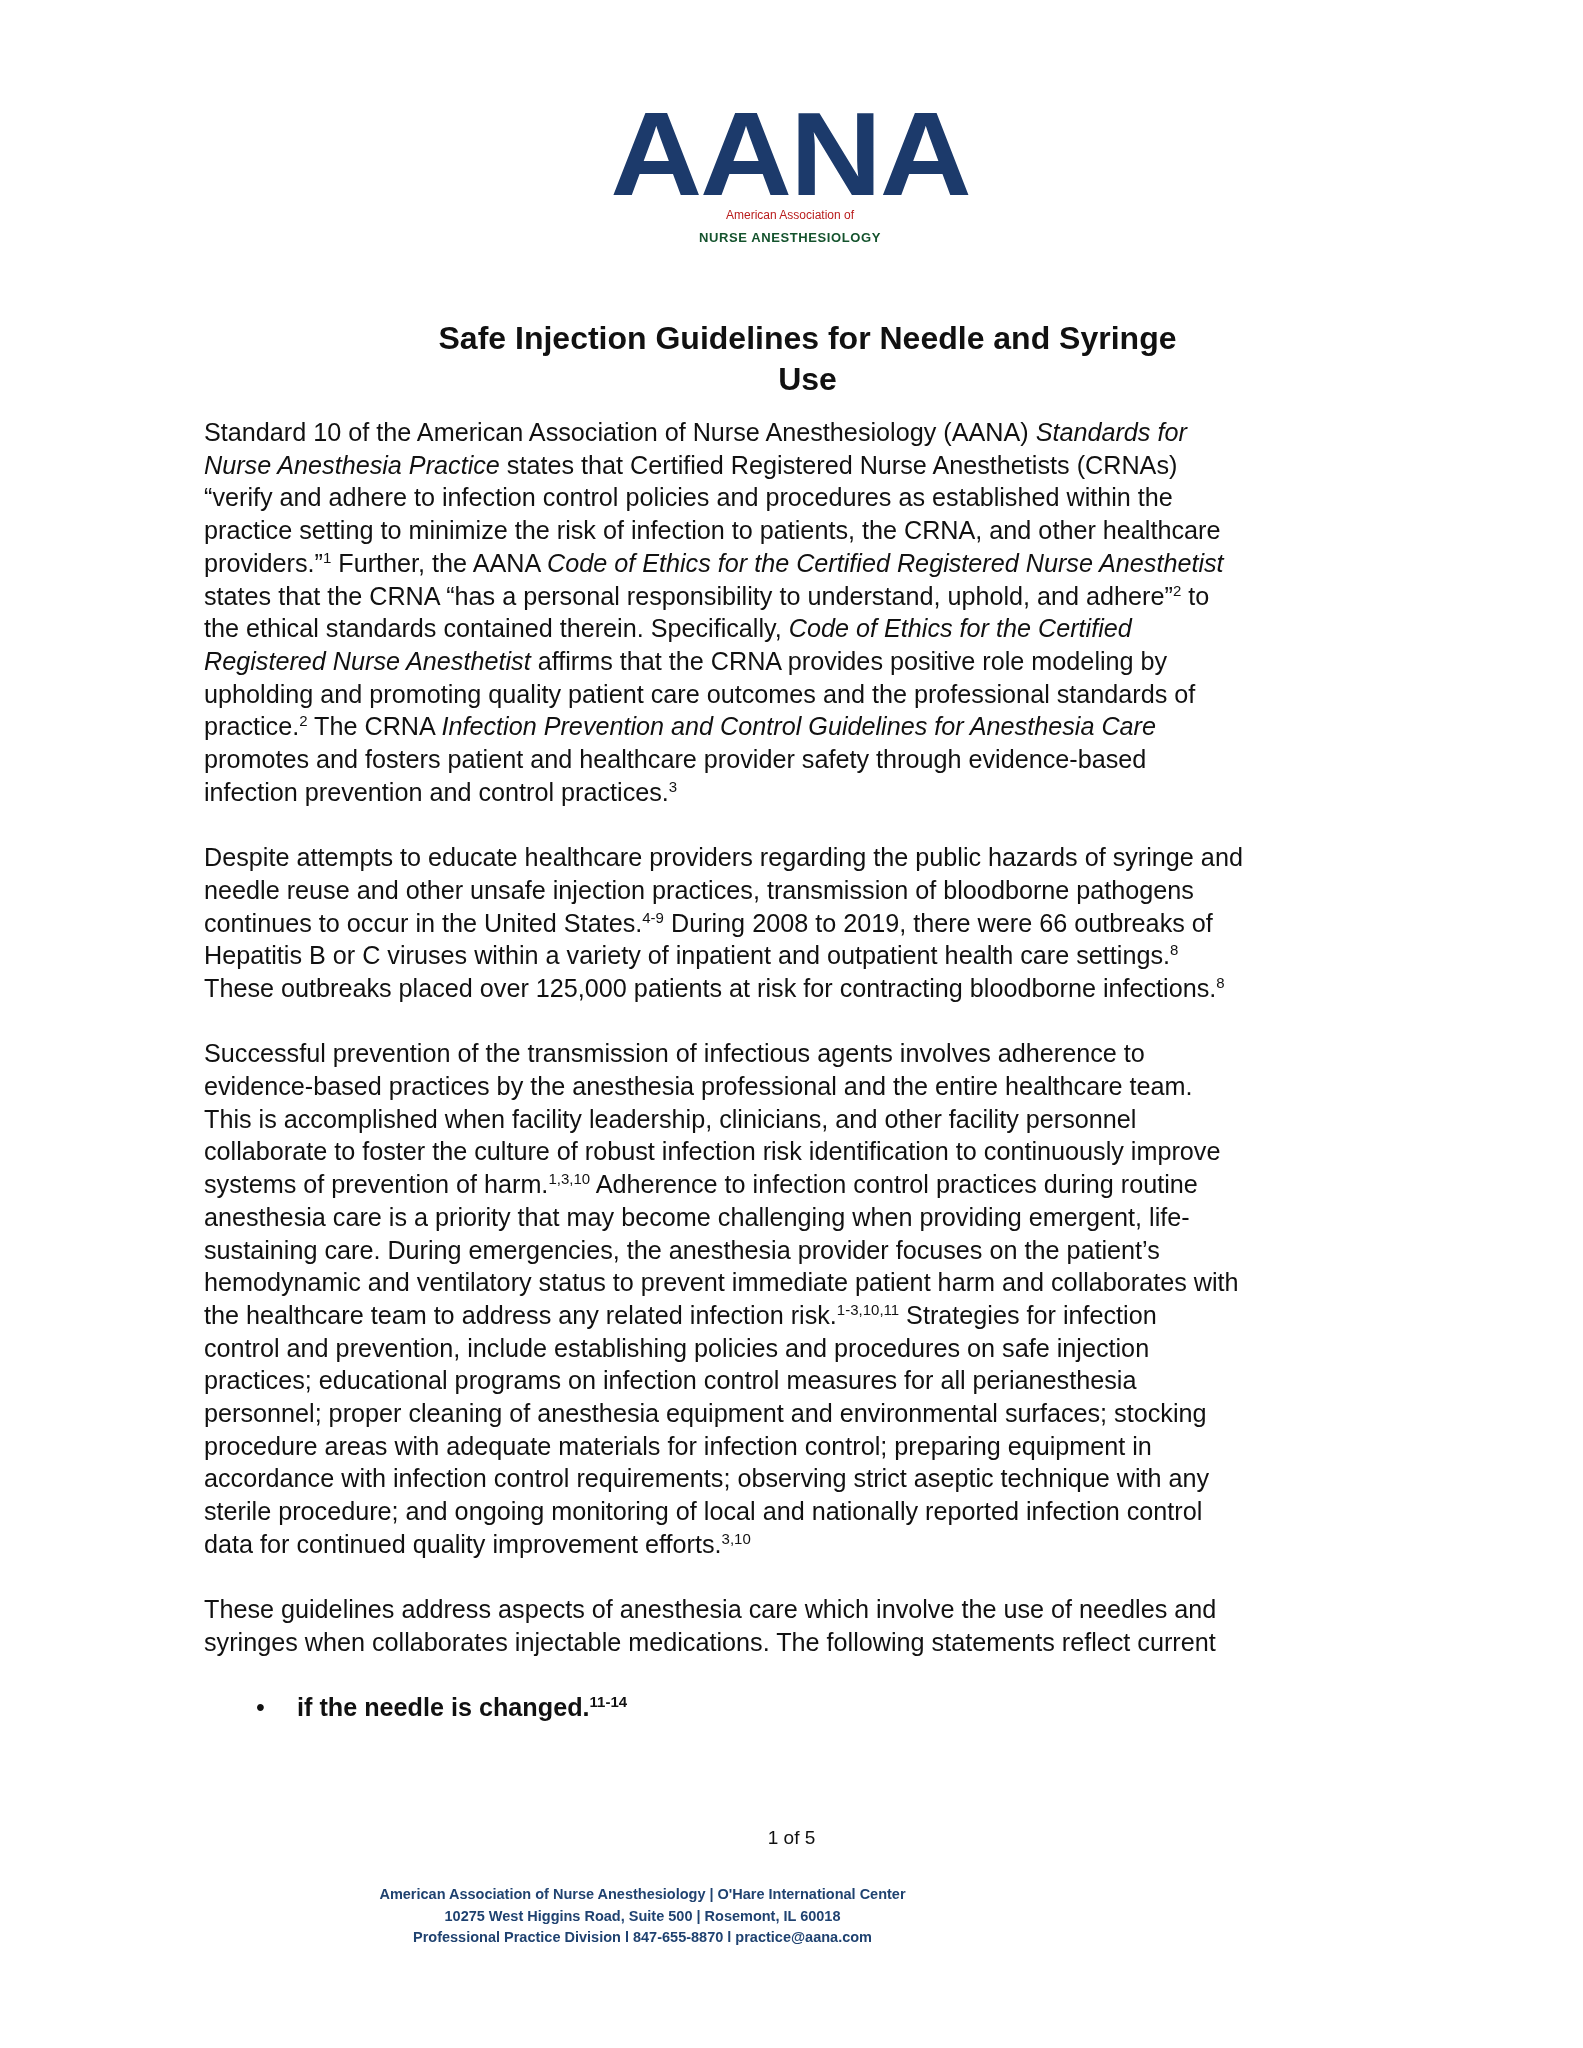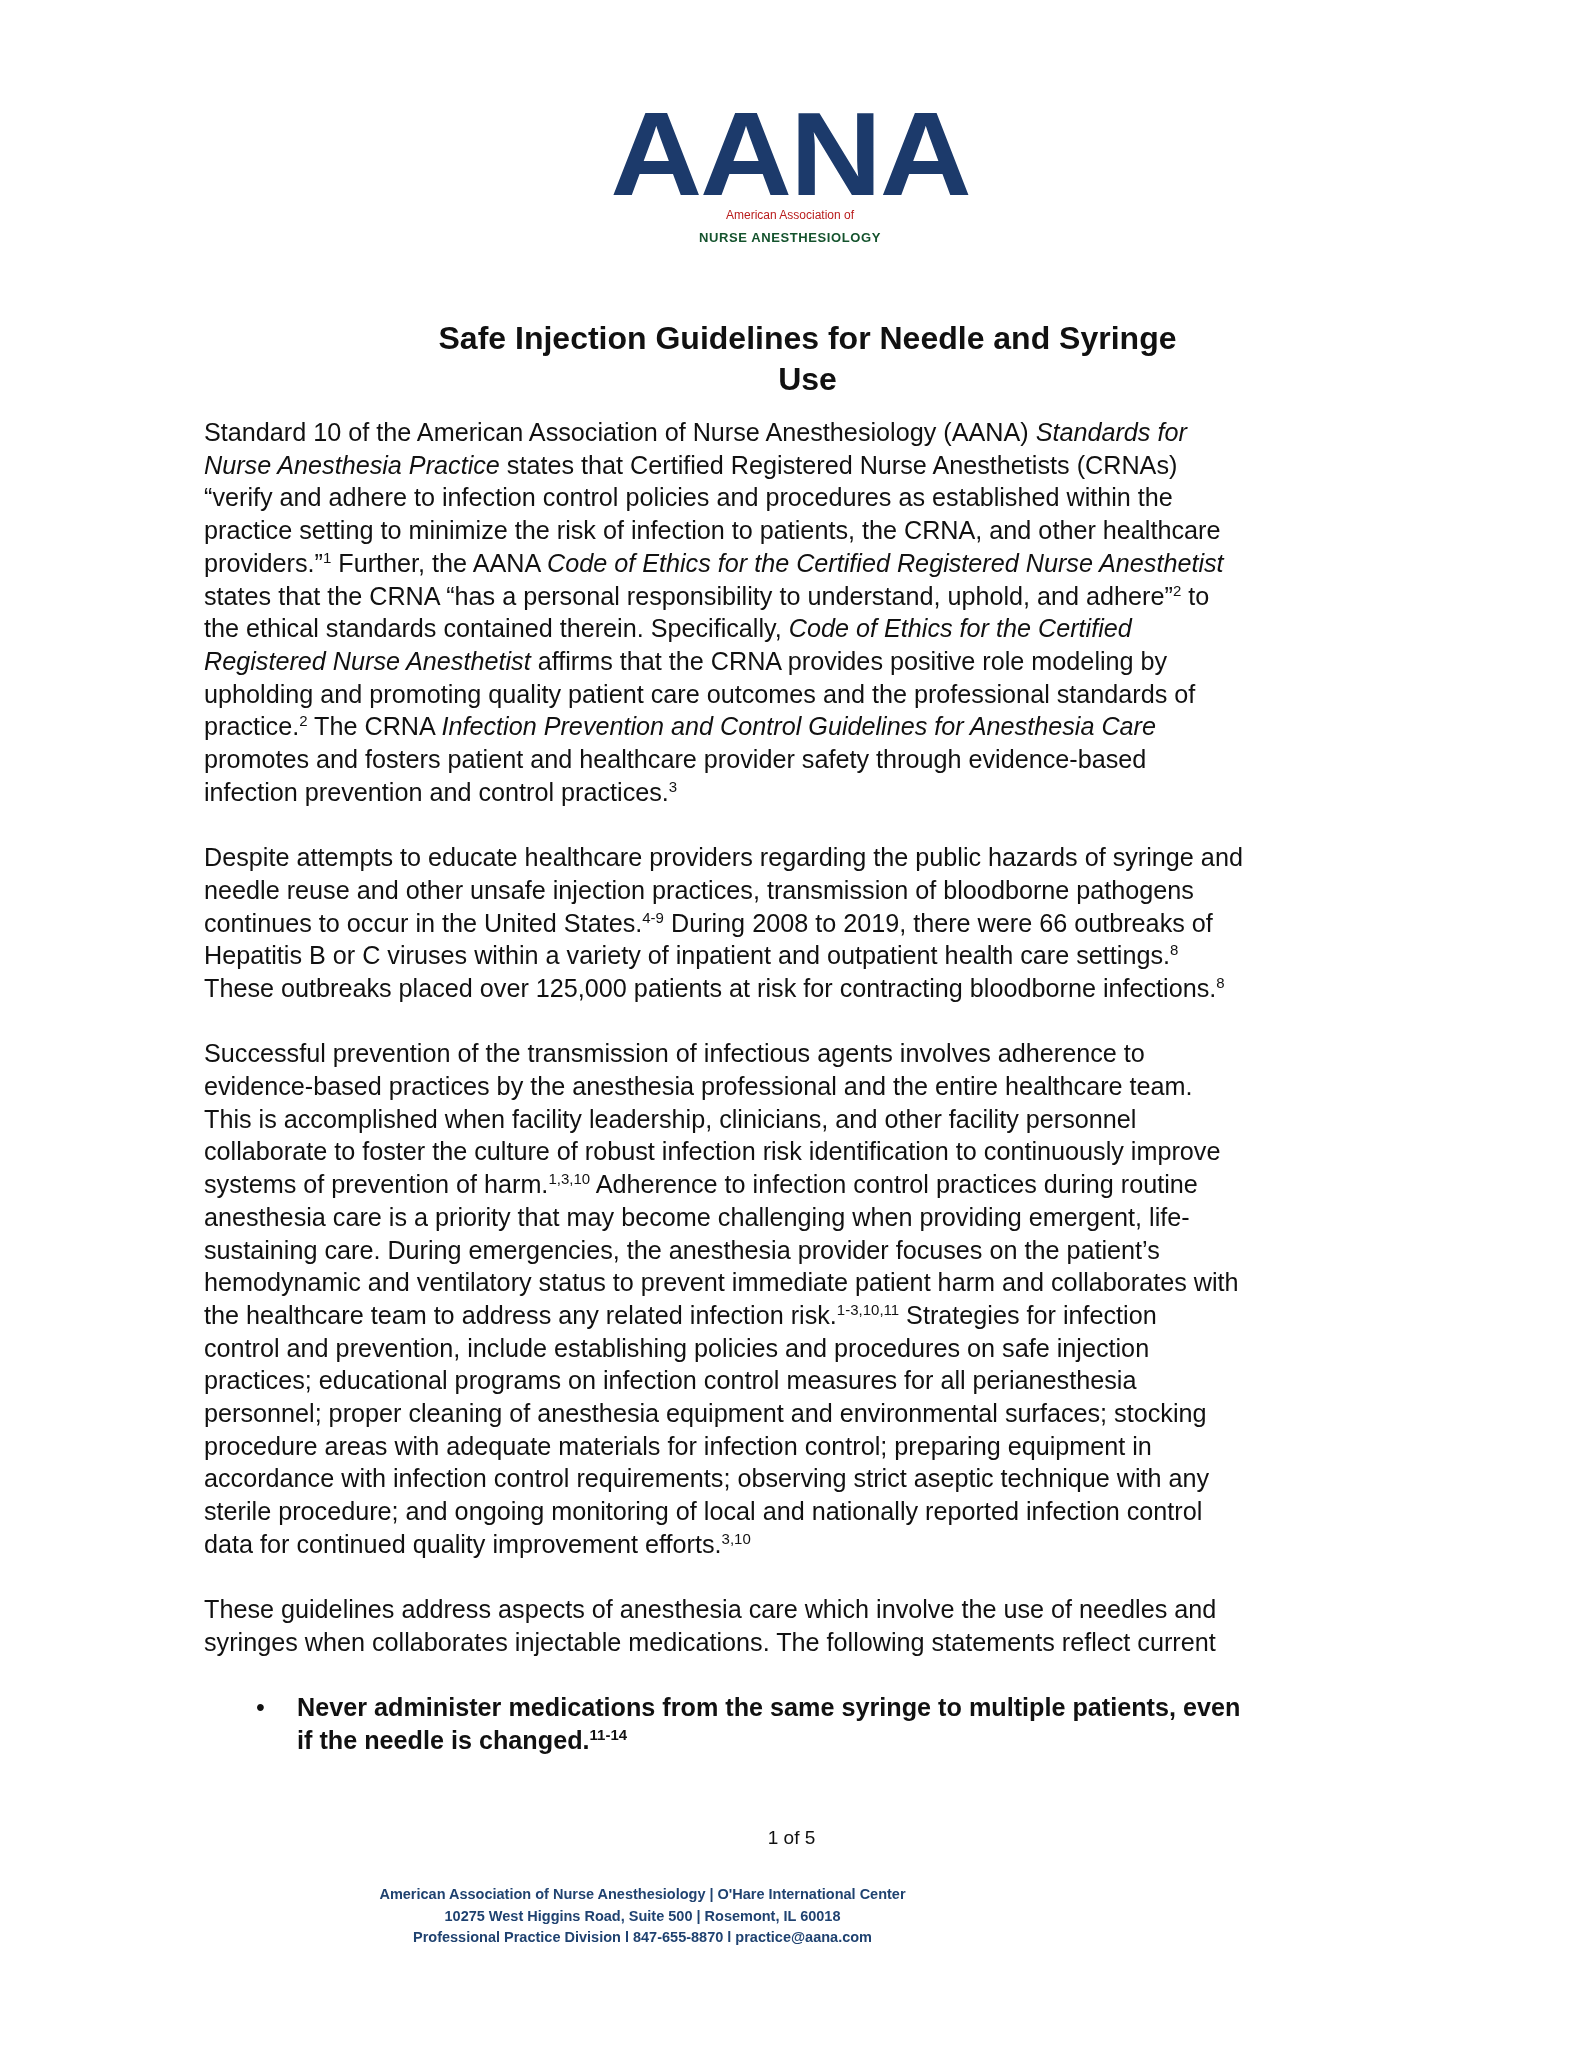--- a/index.html
+++ b/index.html
@@ -173,21 +173,20 @@
         <span class="line"><span>data for continued quality improvement efforts.</span><sup>3,10</sup></span>
       </p>
       <p>
         <span class="line"><span>These guidelines address aspects of anesthesia care which involve the use of needles and</span></span>
         <span class="line"><span>syringes when collaborates injectable medications.  The following statements reflect current</span></span>
       </p>
     </div>
   <ul class="bullets">
     <li>
       <span class="bullet-dot">•</span>
-      <span class="line">Never administer medications from the same syringe to multiple patients, even</span>
       <span class="line"><span>if the needle is changed.</span><sup>11-14</sup></span>
     </li>
   </ul>
 </div>
 
 <div class="page-number">1 of 5</div>
 
 <div class="footer">
   <span>American Association of Nurse Anesthesiology | O'Hare International Center</span>
   <span>10275 West Higgins Road, Suite 500 | Rosemont, IL 60018</span>

